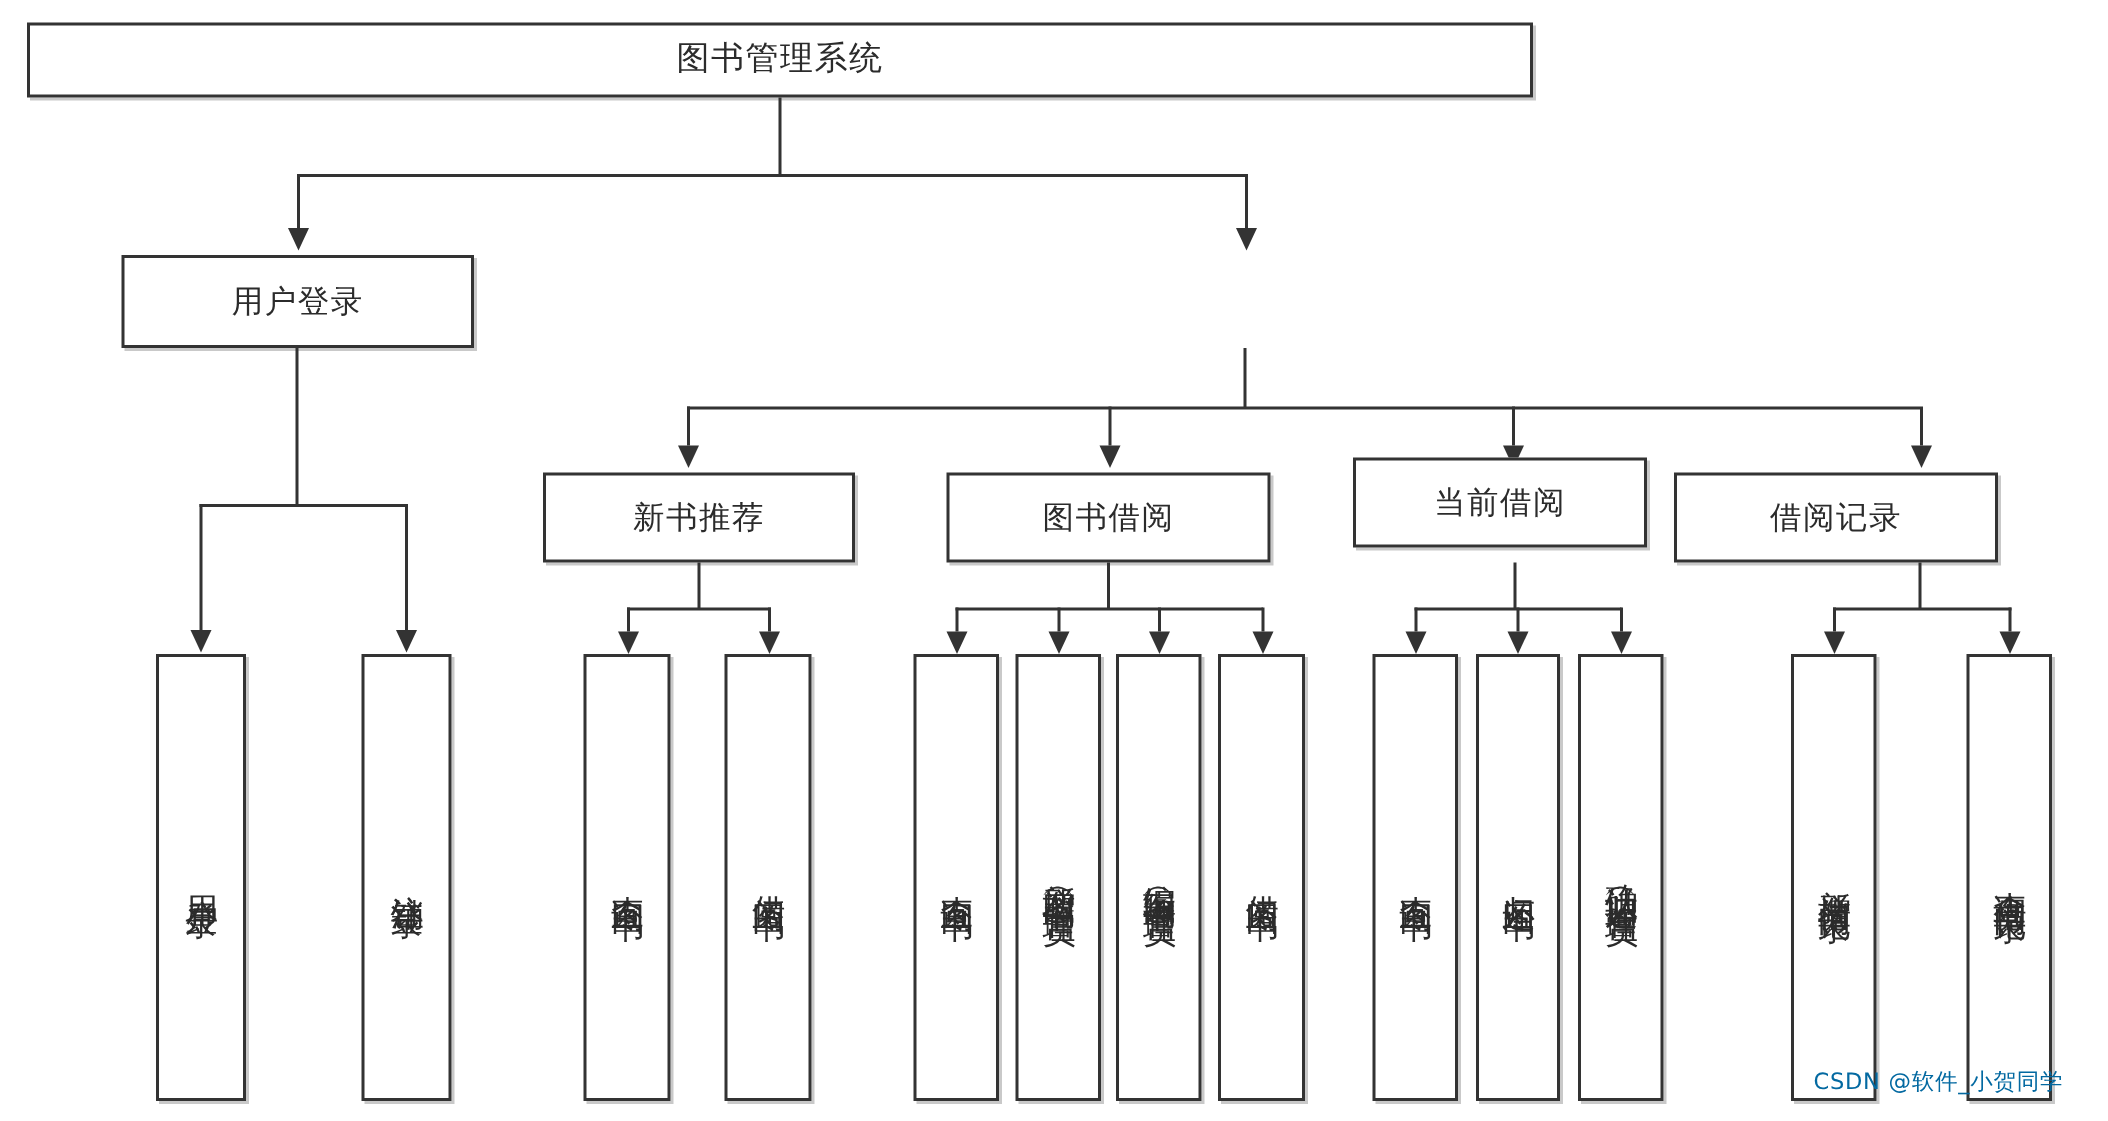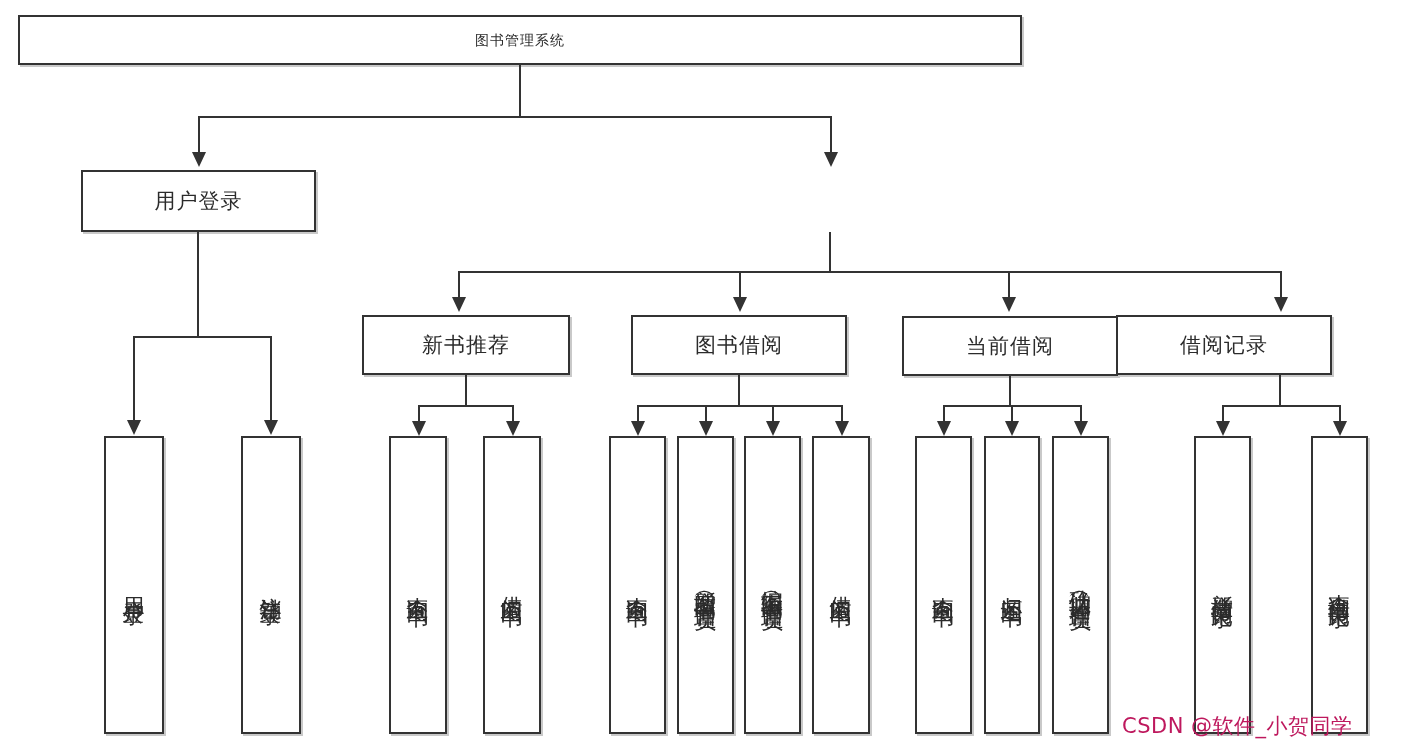--- a/index.html
+++ b/index.html
@@ -32,21 +32,21 @@
     line-height:1.18;
     white-space:pre;
     color:#2b2b2b;
   }
   
   .node.horiz .lbl{
     font-size:21px;
     letter-spacing:1px;
   }
   .node.root .lbl{
-    font-size:14px;
+    font-size:22px;
     letter-spacing:1px;
   }
   
   .node.vert{
     align-items:center;
     justify-content:center;
   }
   .node.vert .lbl{
     writing-mode:vertical-rl;
     text-orientation:upright;
@@ -65,24 +65,24 @@
   .arrow{
     position:absolute;
     width:0;height:0;
     border-left:7px solid transparent;
     border-right:7px solid transparent;
     border-top:15px solid #333333;
   }
   
   #watermark{
     position:absolute;
-    left:1122px;
+    left:1209px;
     top:712px;
-    font-size:21px;
-    color:#be185d;
+    font-size:15px;
+    color:#0369a1;
     white-space:nowrap;
     letter-spacing:0.5px;
     pointer-events:none;
   }
 </style>
 </head>
 <body>
 
 <div id="canvas">
 
@@ -120,21 +120,21 @@
   <div class="arrow" style="left:1002px;top:297px;"></div>
   <div class="ln v" style="left:1280px;top:271px;height:26px;"></div>
   <div class="arrow" style="left:1274px;top:297px;"></div>
 
   <div class="node horiz" style="left:362px;top:315px;width:208px;height:60px;">
     <span class="lbl">新书推荐</span>
   </div>
   <div class="node horiz" style="left:631px;top:315px;width:216px;height:60px;">
     <span class="lbl">图书借阅</span>
   </div>
-  <div class="node horiz" style="left:902px;top:316px;width:216px;height:60px;">
+  <div class="node horiz" style="left:902px;top:305px;width:196px;height:60px;">
     <span class="lbl">当前借阅</span>
   </div>
   <div class="node horiz" style="left:1116px;top:315px;width:216px;height:60px;">
     <span class="lbl">借阅记录</span>
   </div>
 
   <div class="ln v" style="left:465px;top:375px;height:31px;"></div>
   <div class="ln h" style="left:418px;top:405px;width:96px;"></div>
   <div class="ln v" style="left:418px;top:405px;height:16px;"></div>
   <div class="arrow" style="left:412px;top:421px;"></div>

